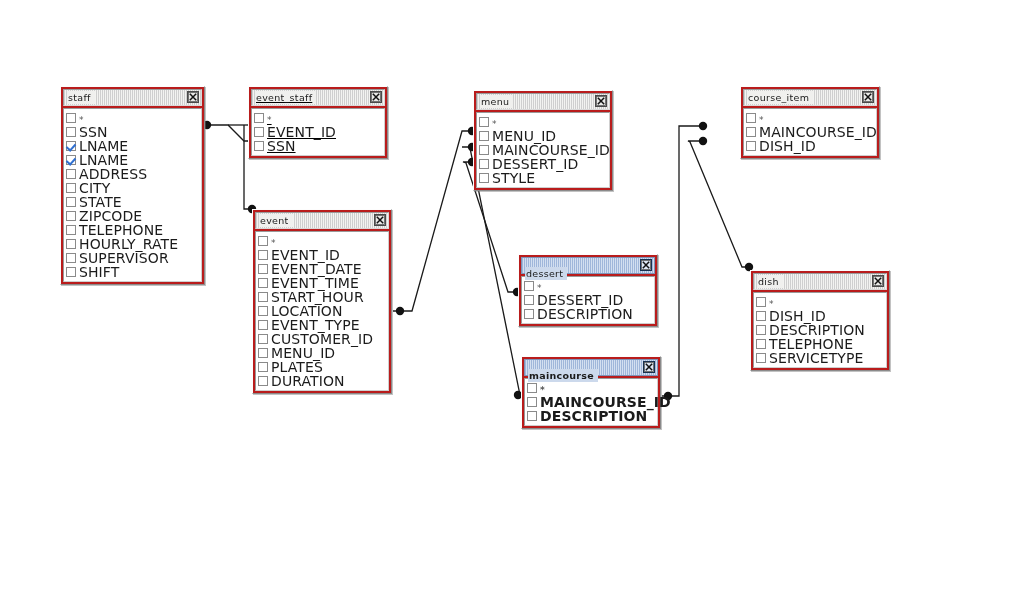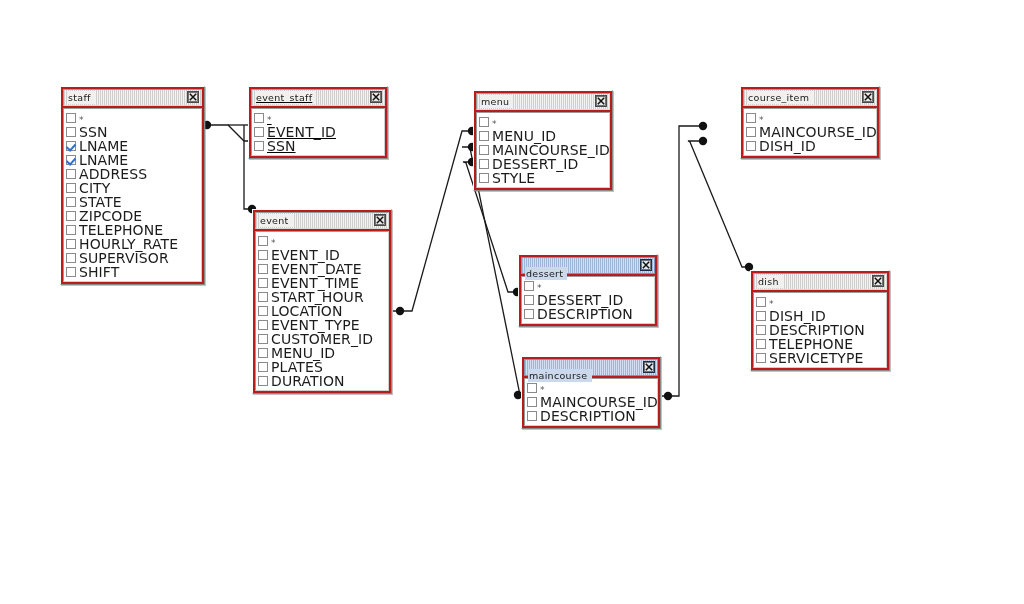--- a/index.html
+++ b/index.html
@@ -433,21 +433,21 @@
         <div class="row">
           <span class="cb"></span>
           <span class="fname">TELEPHONE</span>
         </div>
         <div class="row">
           <span class="cb"></span>
           <span class="fname">SERVICETYPE</span>
         </div>
       </div>
     </div>
-    <div class="tbl selected" style="left: 521px; top: 356px; width: 140px;">
+    <div class="tbl selected" style="left: 521px; top: 356px; width: 140px; font-weight: bold;">
       <div class="titlebar">
         <span class="tname">maincourse</span>
         <div class="xbtn">
           <svg width="10" height="10" viewBox="0 0 10 10" aria-hidden="true">
             <rect x="0.5" y="0.5" width="9" height="9" fill="none" stroke="#555" stroke-width="0.8"></rect>
             <path d="M1.8 1.8 L8.2 8.2 M8.2 1.8 L1.8 8.2" stroke="#111" stroke-width="1.5"></path>
           </svg>
         </div>
       </div>
       <div class="fieldbox">

